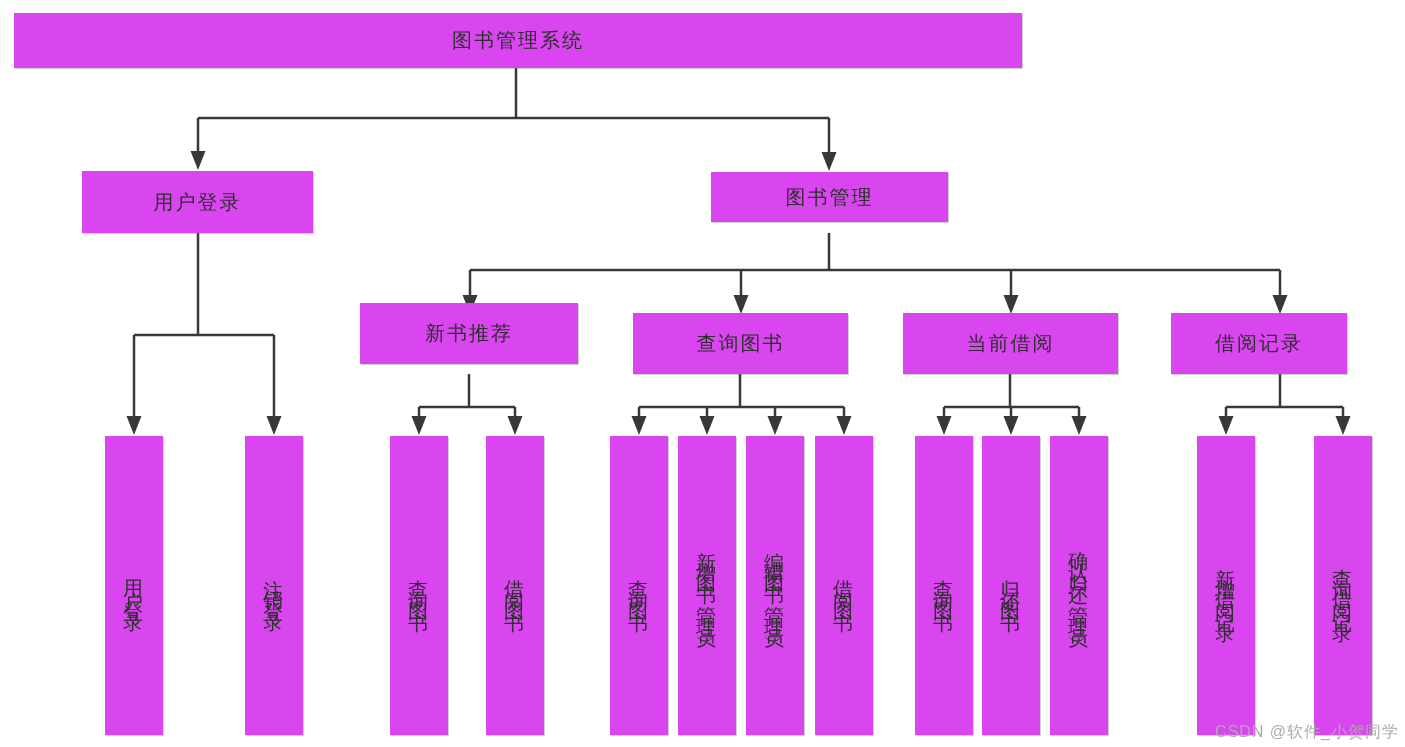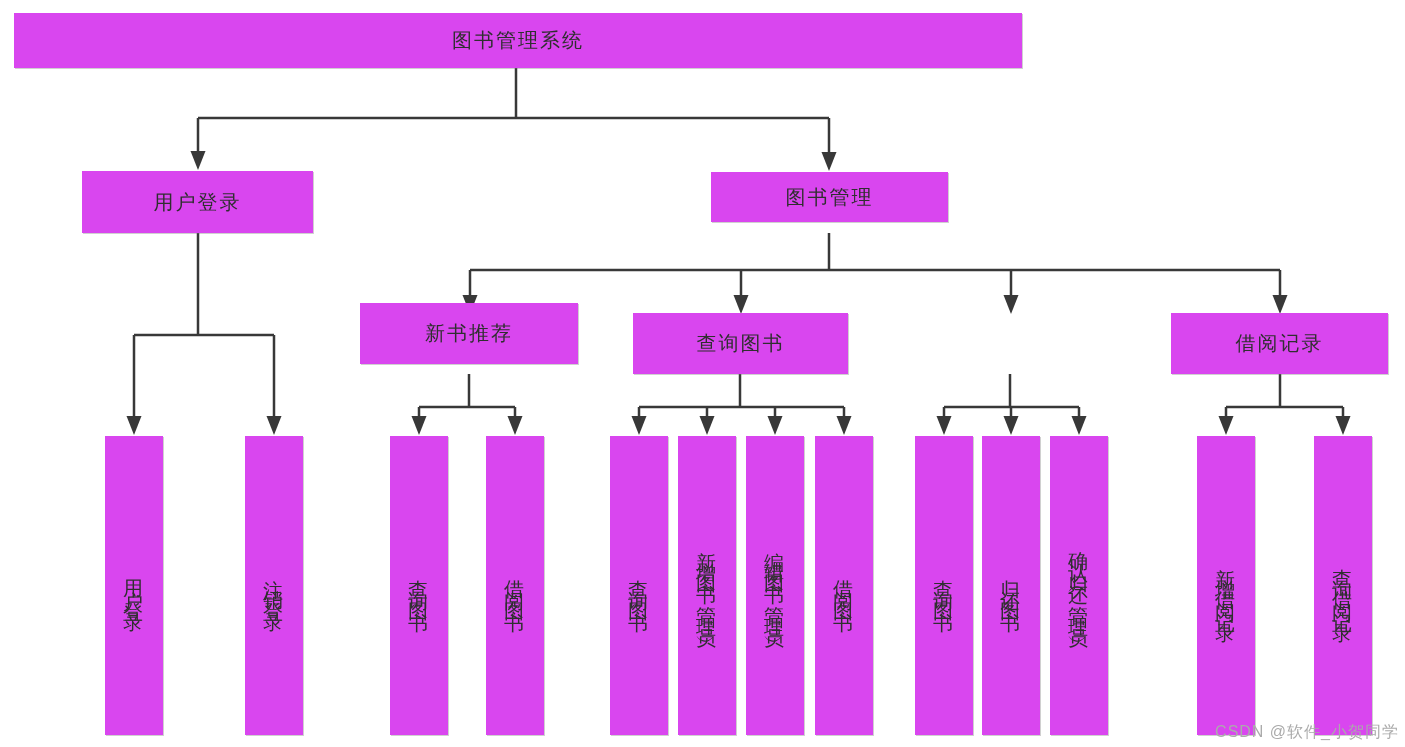--- a/index.html
+++ b/index.html
@@ -17,21 +17,21 @@
   .vbox{
     writing-mode:vertical-rl;text-orientation:mixed;
     letter-spacing:0.55em;font-size:20px;top:436px;width:58px;height:299px;
   }
   .b-root{left:14px;top:13px;width:1008px;height:55px;}
   .b-login{left:82px;top:171px;width:231px;height:62px;}
   .b-mgmt{left:711px;top:172px;width:237px;height:50px;}
   .b-sec0{left:360px;top:303px;width:218px;height:61px;}
   .b-sec1{left:633px;top:313px;width:215px;height:61px;}
   .b-sec2{left:903px;top:313px;width:215px;height:61px;}
-  .b-sec3{left:1171px;top:313px;width:217px;height:61px;}
+  .b-sec3{left:1171px;top:313px;width:176px;height:61px;}
   .b-l0{left:105px;}  .b-l1{left:245px;}
   .b-l2{left:390px;}  .b-l3{left:486px;}
   .b-l4{left:610px;}  .b-l5{left:678px;}  .b-l6{left:746px;}  .b-l7{left:815px;}
   .b-l8{left:915px;}  .b-l9{left:982px;}  .b-l10{left:1050px;}
   .b-l11{left:1197px;} .b-l12{left:1314px;}
   .watermark{
     position:absolute;right:6px;bottom:4px;z-index:3;
     color:#ababab;font-size:16px;letter-spacing:1px;
   }
 </style>
@@ -73,20 +73,21 @@
     </g>
   </svg>
 
   <div class="box b-root">图书管理系统</div>
 
   <div class="box b-login">用户登录</div>
   <div class="box b-mgmt">图书管理</div>
 
   <div class="box b-sec0">新书推荐</div>
   <div class="box b-sec1">查询图书</div>
+  <div class="box b-sec2">当前借阅</div>
   <div class="box b-sec3">借阅记录</div>
 
   <div class="box vbox b-l0">用户登录</div>
   <div class="box vbox b-l1">注销登录</div>
 
   <div class="box vbox b-l2">查询图书</div>
   <div class="box vbox b-l3">借阅图书</div>
 
   <div class="box vbox b-l4">查询图书</div>
   <div class="box vbox b-l5">新增图书（管理员）</div>

